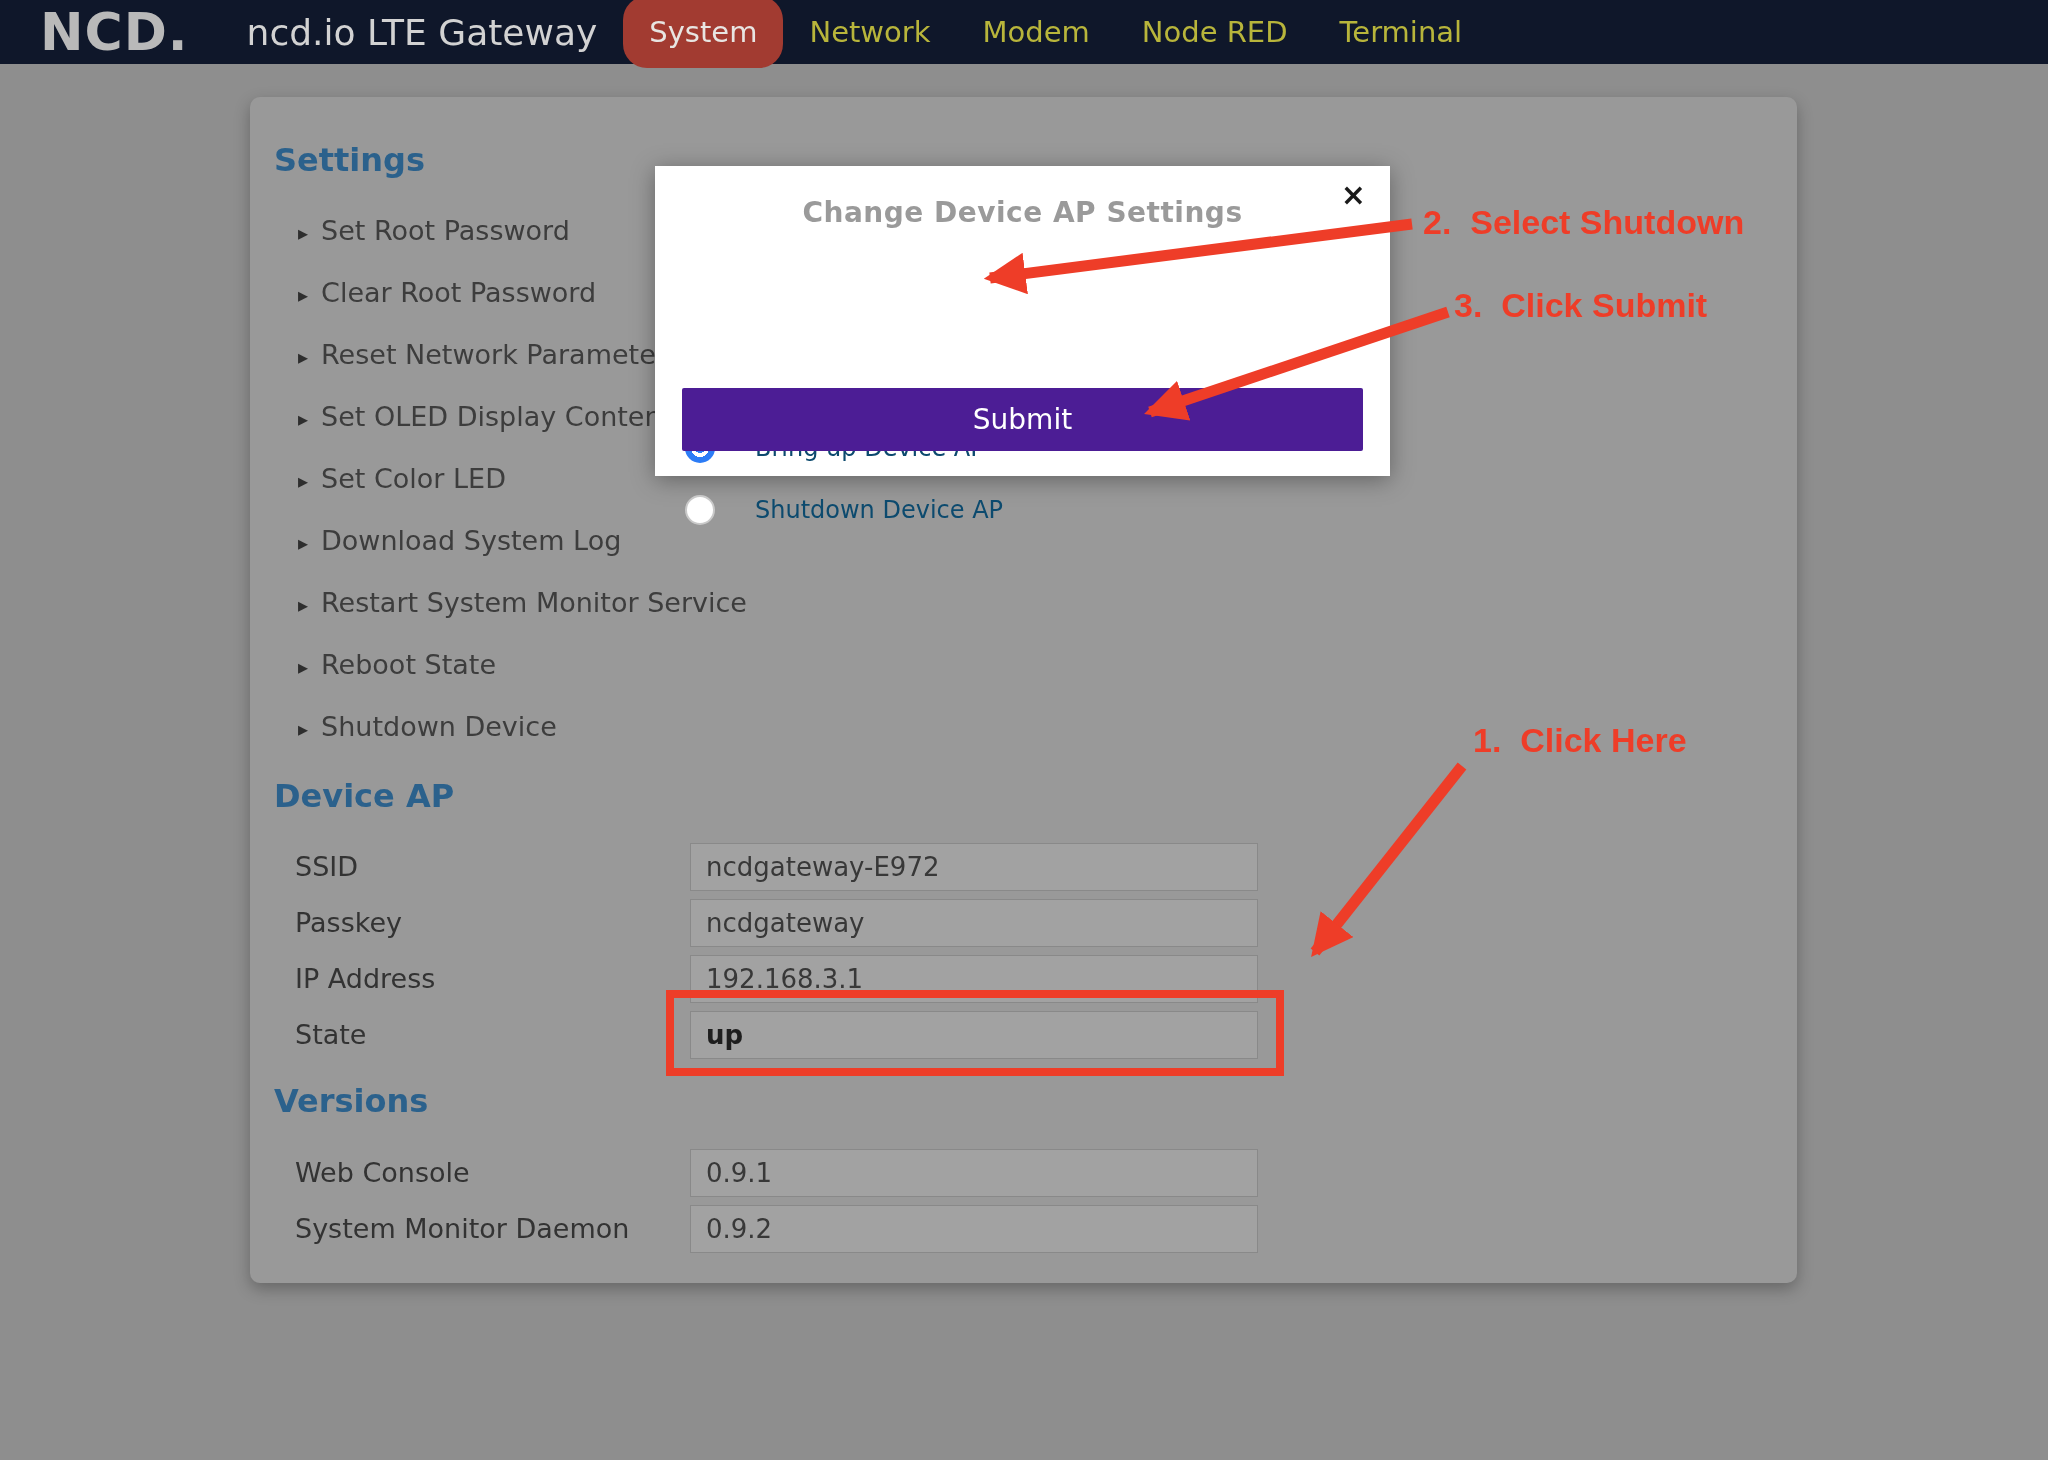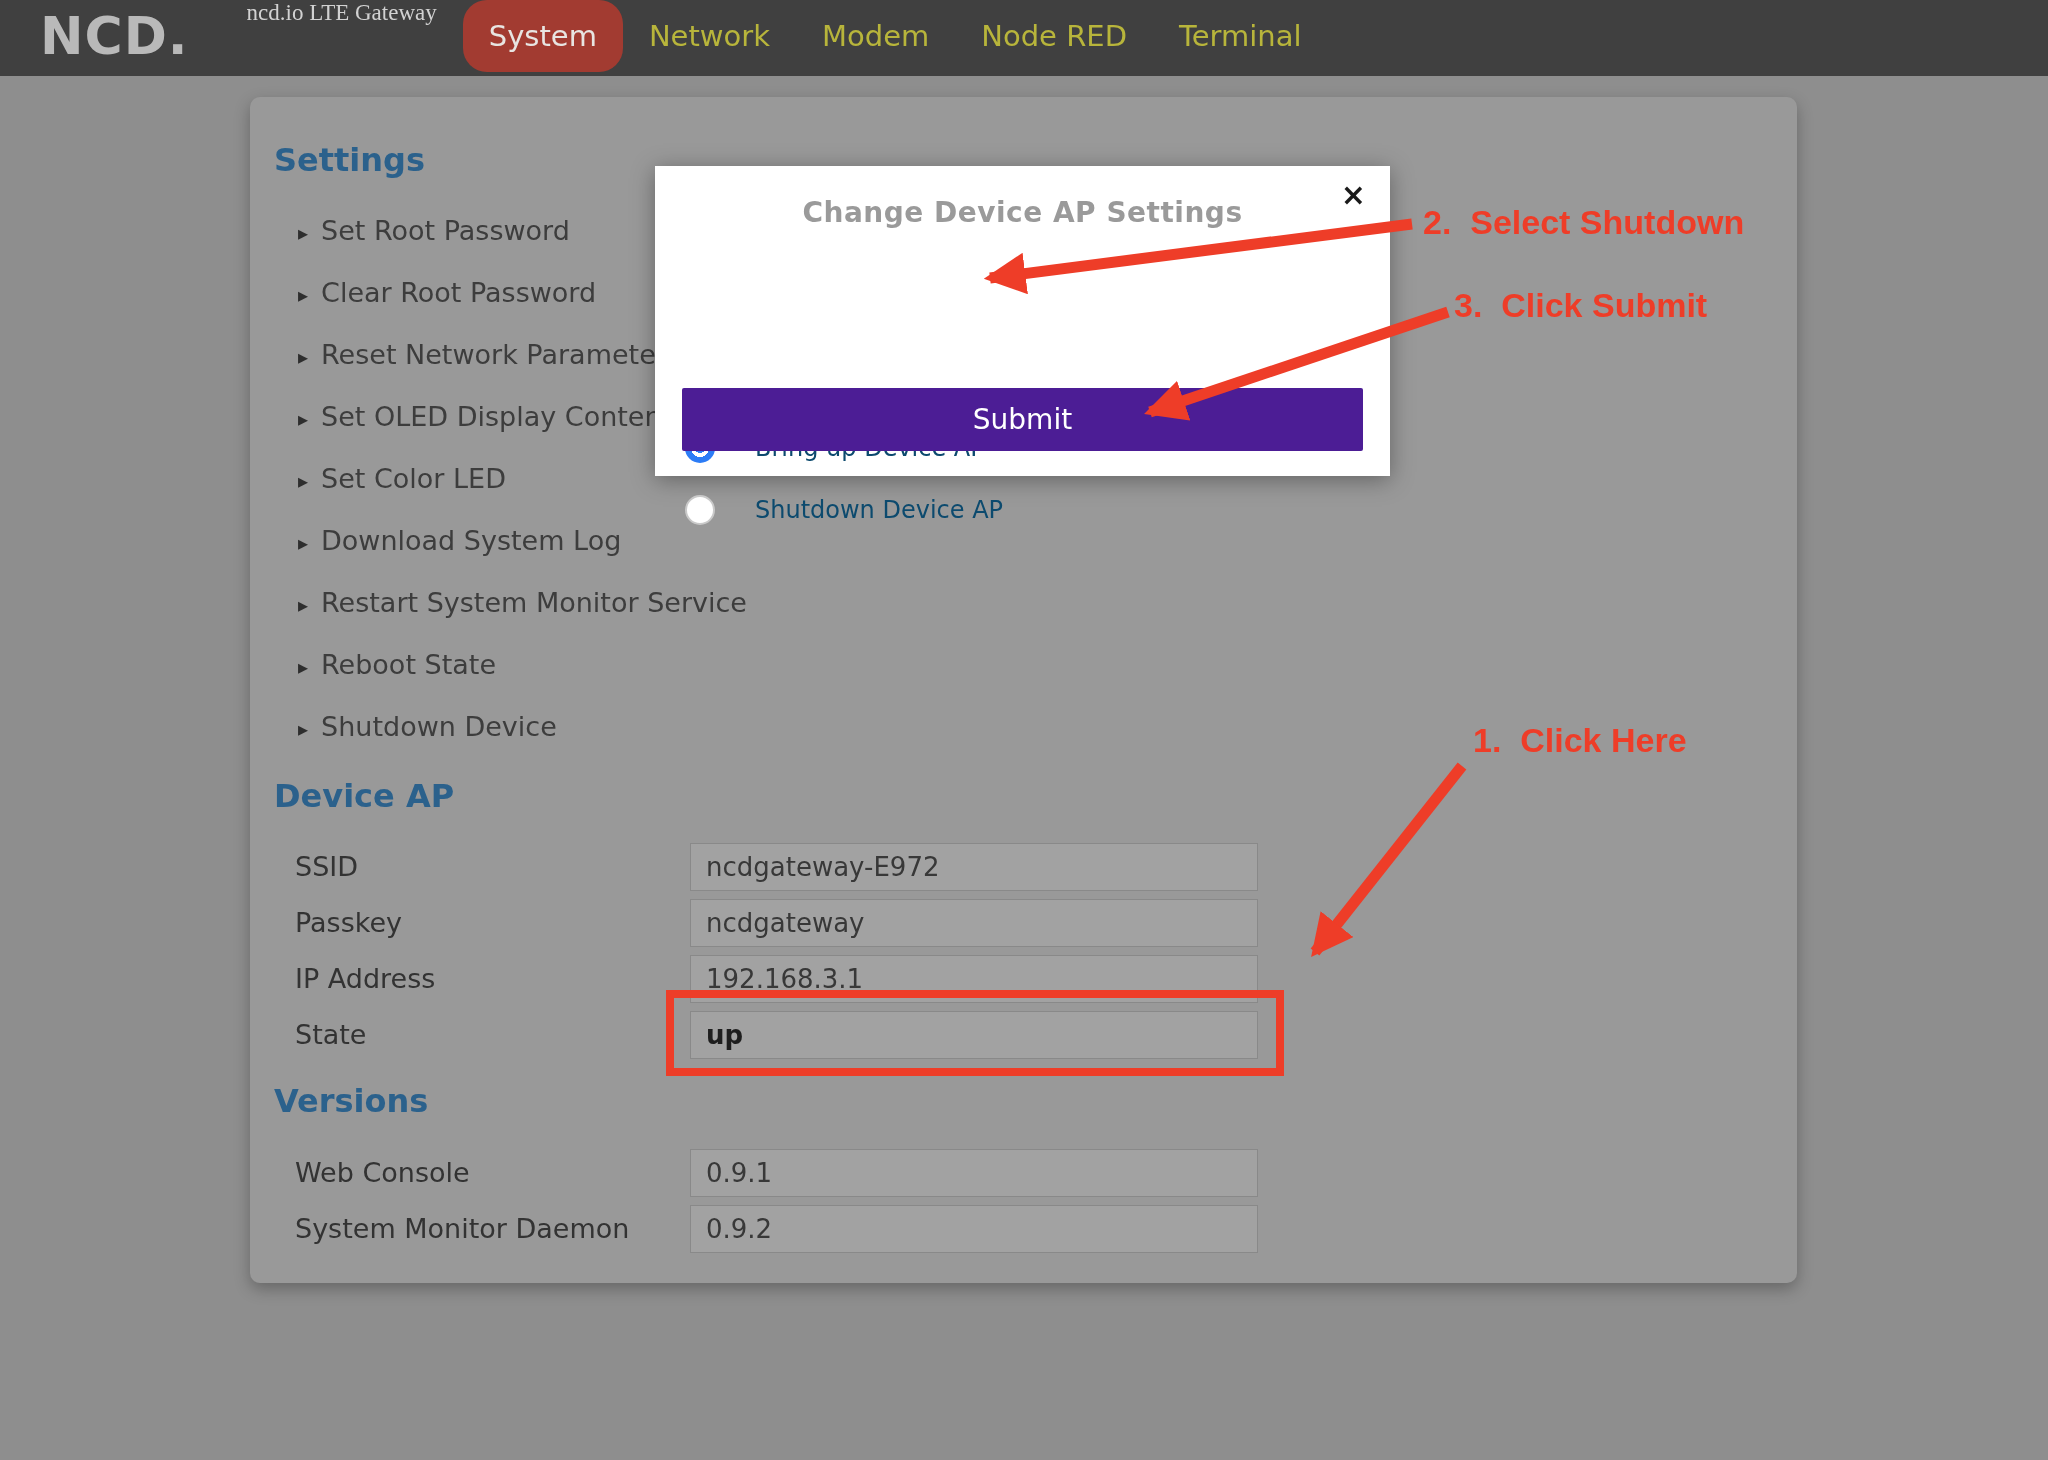--- a/index.html
+++ b/index.html
@@ -1,24 +1,24 @@
 <!DOCTYPE html>
 <html><head>
 <meta charset="utf-8">
 <style>
   html,body{margin:0;padding:0;background:#8e8e8e;}
   .page{position:relative;width:2048px;height:1460px;background:#8e8e8e;overflow:hidden;
         font-family:"DejaVu Sans","Liberation Sans",sans-serif;}
 
   
-  .nav{position:absolute;left:0;top:0;width:2048px;height:76px;background:#404040;
-       display:flex;align-items:flex-start;}
+  .nav{position:absolute;left:0;top:0;width:2048px;height:64px;background:#0f172a;
+       display:flex;align-items:center;}
   .brand{margin-left:40px;font-size:52px;font-weight:900;letter-spacing:1px;
          color:#b9b9b9;line-height:72px;}
-  .nav-title{margin-left:58px;font-size:23px;color:#d2d2d2;white-space:nowrap;font-family:Liberation Serif, serif;}
+  .nav-title{margin-left:58px;font-size:36px;color:#d2d2d2;white-space:nowrap;}
   .tabs{display:flex;height:72px;margin-left:26px;}
   .tab{height:72px;line-height:72px;padding:0 26px;font-size:29px;color:#b8b53b;
        cursor:pointer;white-space:nowrap;}
   .tab.active{background:#a23b31;color:#e8e5e2;border-radius:24px;}
 
   
   .card{position:absolute;left:250px;top:97px;width:1547px;height:1186px;background:#999999;
         border-radius:10px;box-shadow:0 6px 16px rgba(0,0,0,0.28);}
   .section-heading{position:absolute;font-size:32px;font-weight:700;color:#2b618c;white-space:nowrap;}
   #settings-heading{left:274px;top:141px;}

